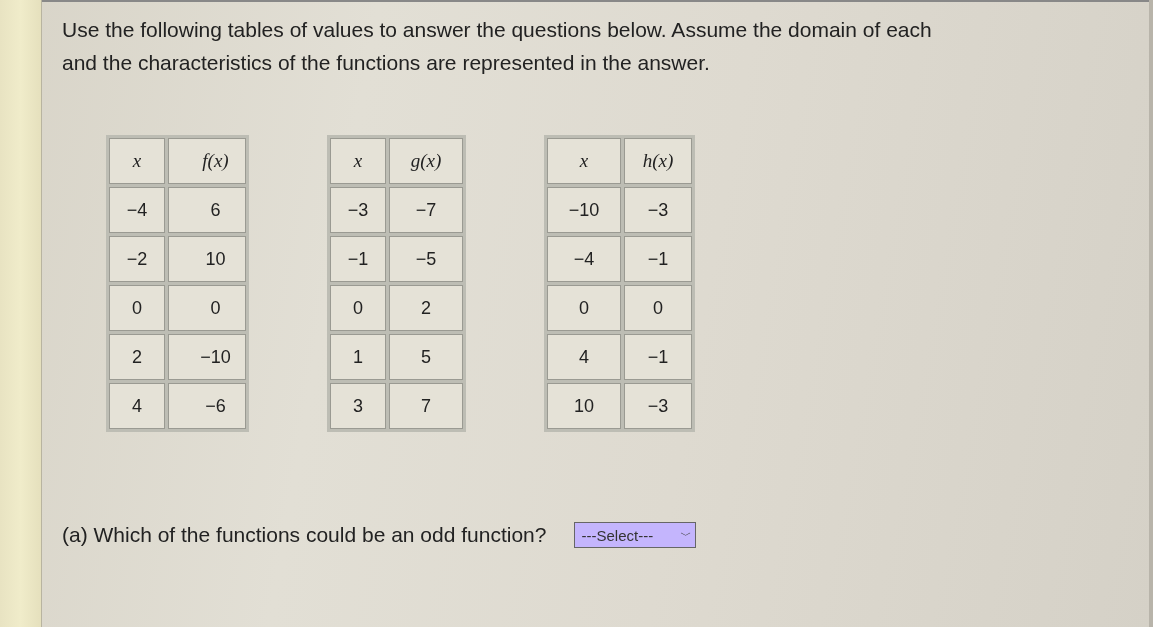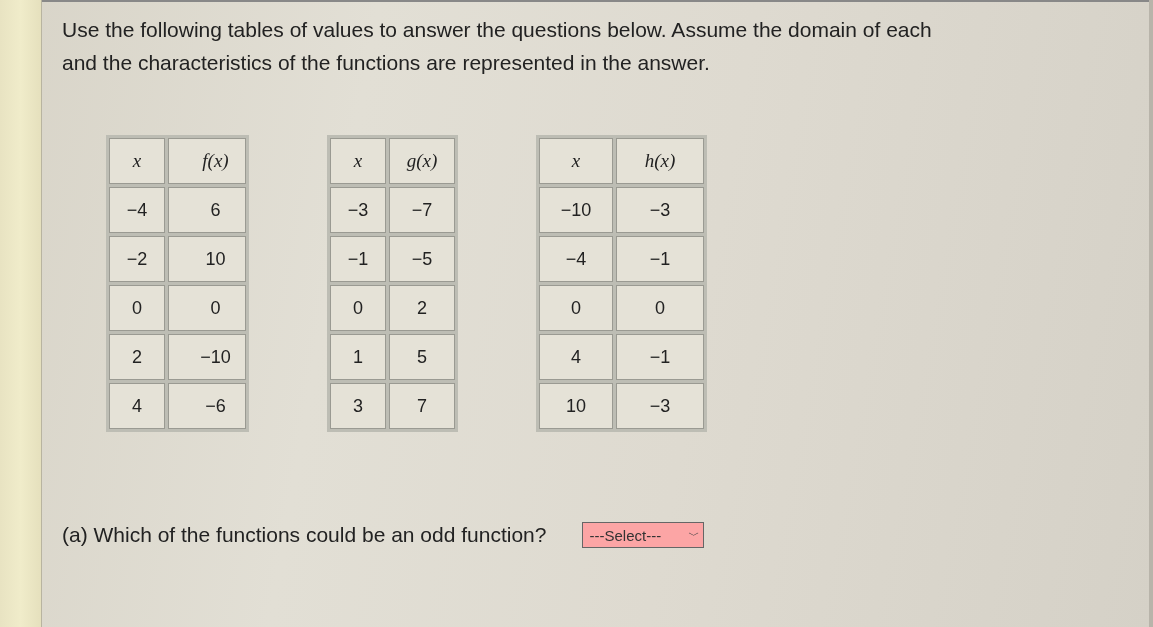--- a/index.html
+++ b/index.html
@@ -61,37 +61,37 @@
   }
   table.func th {
     font-style: italic;
     font-family: Georgia, 'Times New Roman', serif;
     font-size: 19px;
   }
   .t1 th, .t1 td { }
   .t1 .c1 { width: 56px; }
   .t1 .c2 { width: 78px; padding-left: 18px; }
   .t2 .c1 { width: 56px; }
-  .t2 .c2 { width: 66px; margin-left: 28px; }
+  .t2 .c2 { width: 74px; margin-left: 28px; }
   .t3 .c1 { width: 74px; }
-  .t3 .c2 { width: 88px; }
+  .t3 .c2 { width: 68px; }
   .neg { letter-spacing: 0; }
   .question-row {
     display: flex;
     align-items: center;
-    gap: 36px;
+    gap: 28px;
     font-size: 21px;
     color: #222;
   }
   .select {
     display: inline-flex;
     align-items: center;
     justify-content: space-between;
     border: 1px solid #666;
-    background: #fca5a5;
+    background: #c4b5fd;
     height: 26px;
     width: 122px;
     padding: 0 4px 0 6px;
     font-size: 15px;
     color: #333;
     cursor: pointer;
   }
   .select .chev {
     font-size: 11px;
     color: #444;

